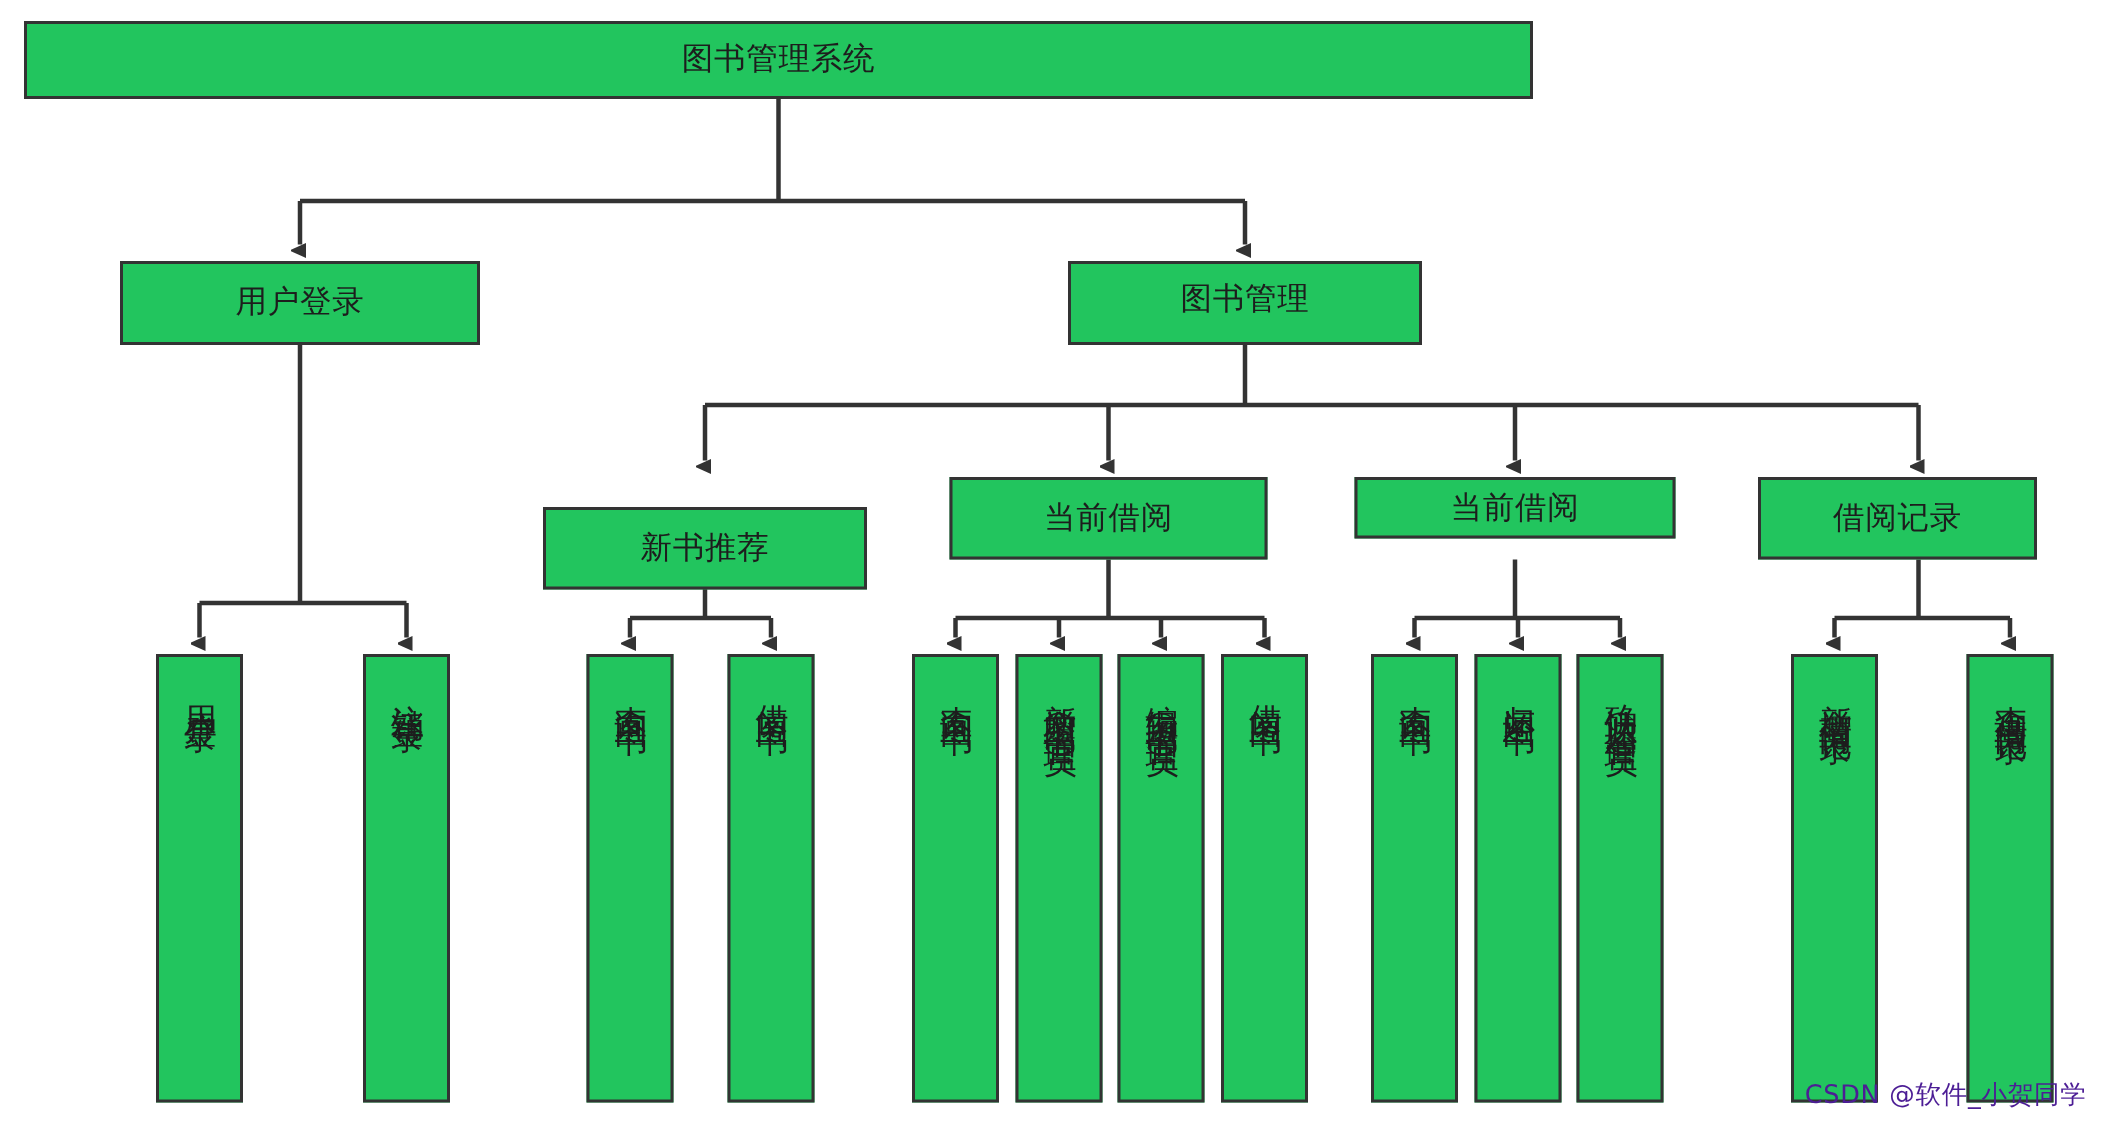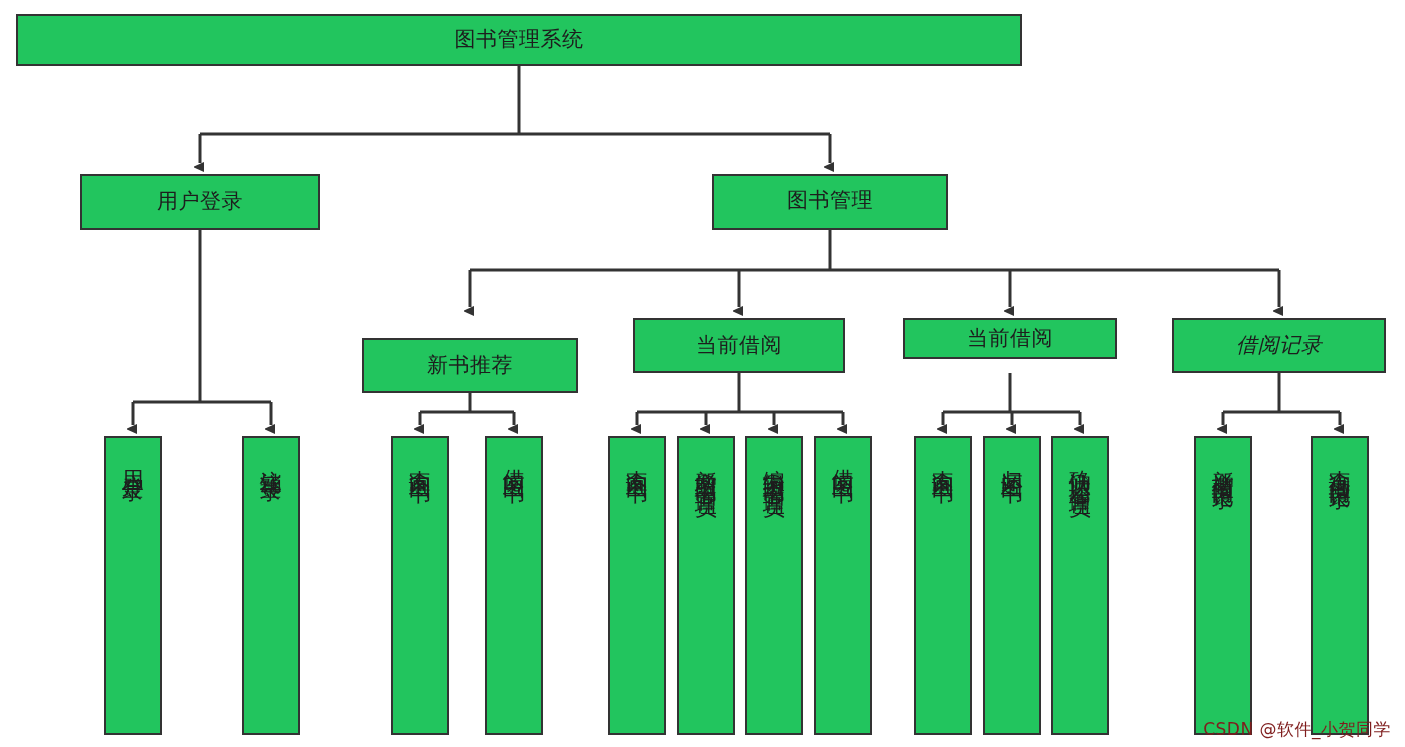--- a/index.html
+++ b/index.html
@@ -54,21 +54,21 @@
     font-size:22px;
     line-height:1.06;
     letter-spacing:4px;
     white-space:nowrap;
   }
   .watermark{
     position:absolute;
     right:14px;
     bottom:6px;
     font-size:17px;
-    color:#7f1d1d;
+    color:#4c1d95;
     letter-spacing:0.5px;
     z-index:5;
     white-space:nowrap;
     font-family:"DejaVu Sans","Liberation Sans",sans-serif;
   }
 </style>
 </head>
 <body>
 
 <div id="canvas">
@@ -129,21 +129,21 @@
 
   <div class="node horiz" id="node-new-book-recommend" style="left: 362px; top: 318px; width: 216px; height: 55px; margin-top: 20px;">
     <span class="label">新书推荐</span>
   </div>
   <div class="node horiz" id="node-book-borrow" style="left: 633px; top: 318px; width: 212px; height: 55px;">
     <span class="label">当前借阅</span>
   </div>
   <div class="node horiz" id="node-current-borrow" style="left: 903px; top: 318px; width: 214px; height: 41px;">
     <span class="label">当前借阅</span>
   </div>
-  <div class="node horiz" id="node-borrow-record" style="left: 1172px; top: 318px; width: 214px; height: 55px; font-style: italic;">
+  <div class="node horiz" id="node-borrow-record" style="left: 1172px; top: 318px; width: 186px; height: 55px;">
     <span class="label">借阅记录</span>
   </div>
 
   <div id="leaf-layer">
       <div class="node vert" id="node-leaf-user-login" style="left: 104px; top: 436px; width: 58px; height: 299px;">
         <span class="label">用户登录</span>
       </div>
       <div class="node vert" id="node-leaf-logout" style="left: 242px; top: 436px; width: 58px; height: 299px;">
         <span class="label">注销登录</span>
       </div>

